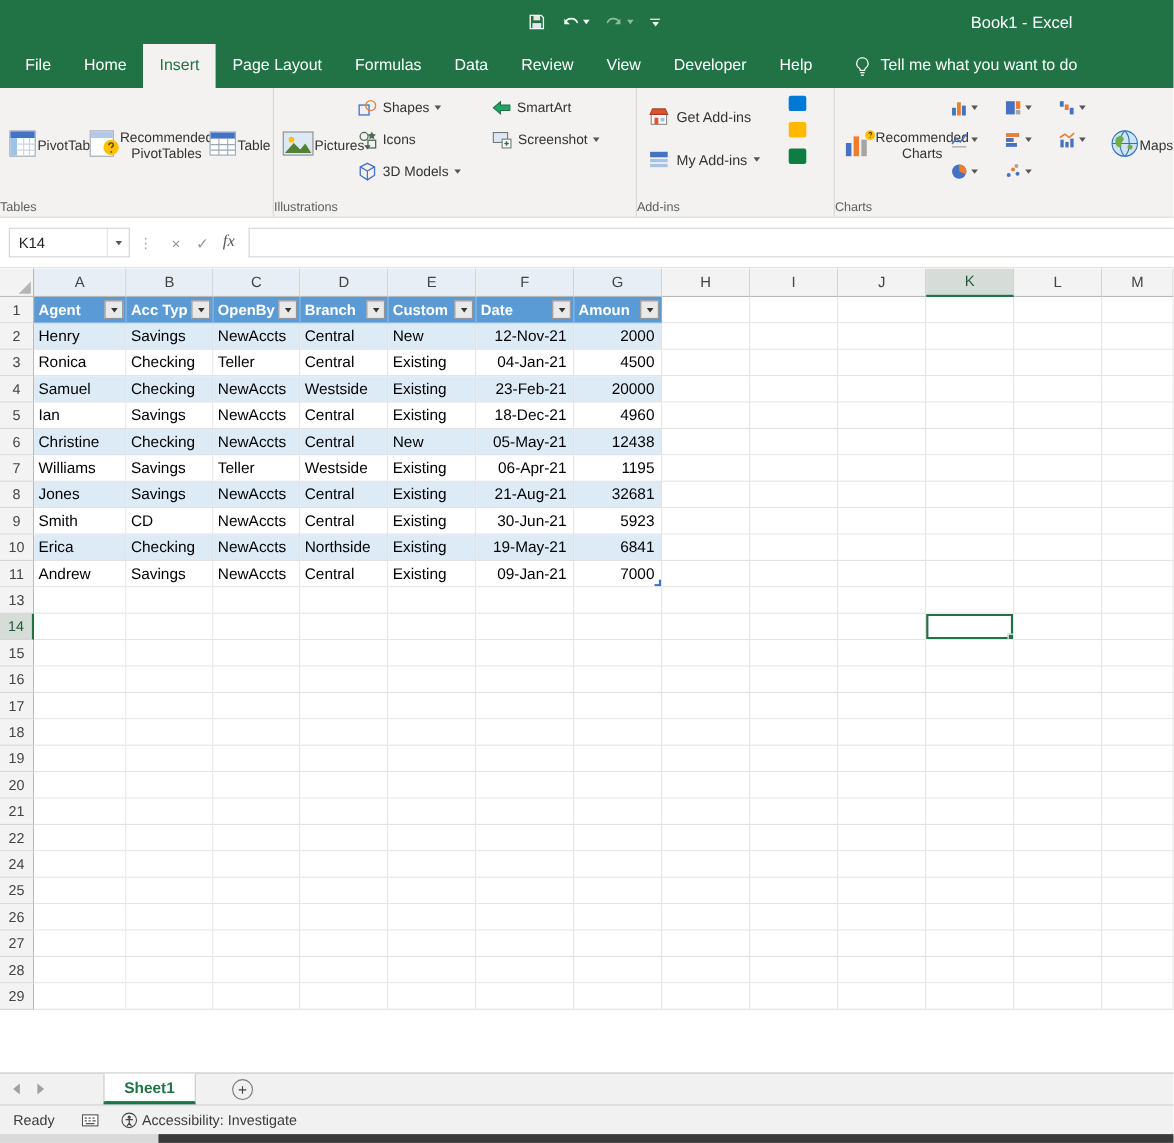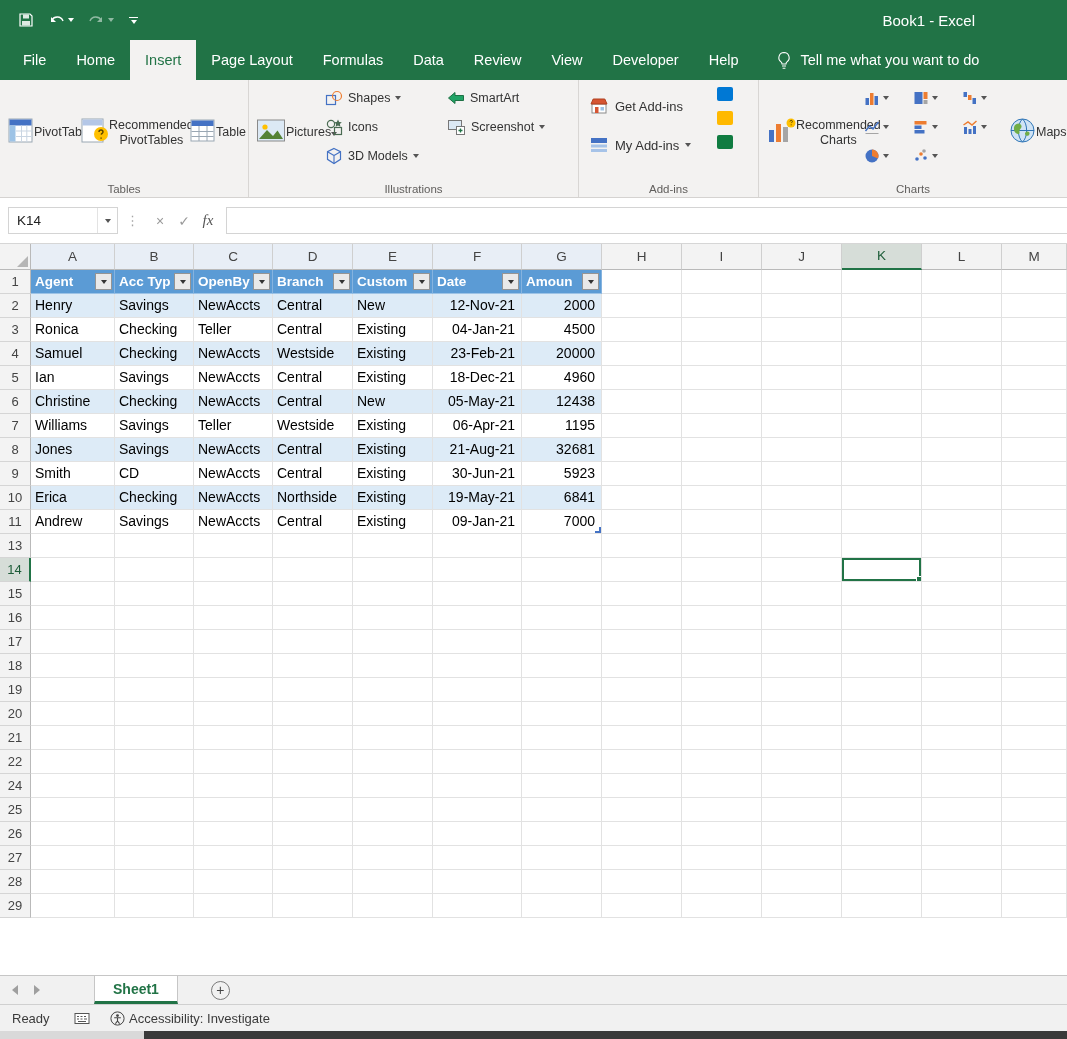--- a/index.html
+++ b/index.html
@@ -1,38 +1,38 @@
 <!DOCTYPE html>
 <html><head>
 <meta charset="utf-8">
 <style>
   * { margin:0; padding:0; box-sizing:border-box; }
   html,body { width:1067px; height:1039px; overflow:hidden; font-family:"Liberation Sans",sans-serif; background:#fff; }
   .caret { display:inline-block; width:0; height:0; border-left:3.5px solid transparent; border-right:3.5px solid transparent; border-top:4px solid #555; }
   .caret.white { border-top-color:#fff; }
 
   
-  .titlebar { height:40px; background:#217346; display:flex; align-items:center; position:relative; color:#fff; padding-left:14px; }
+  .titlebar { height:40px; background:#217346; display:flex; align-items:center; position:relative; color:#fff; padding-left:14px;justify-content:center; }
   .qat { display:flex; align-items:center; gap:6px; }
   .qat-btn { display:flex; align-items:center; gap:3px; padding:3px 4px; }
   .qat-btn.disabled { opacity:.5; }
   .qat-custom { display:flex; flex-direction:column; align-items:center; gap:2px; padding:3px 5px; }
   .qat-custom .bar { width:9px; border-top:1.5px solid #fff; }
   .win-title { position:absolute; right:92px; top:0; height:40px; display:flex; align-items:center; font-size:15px; color:#fff; }
 
   
   .ribbon-tabs { height:40px; background:#217346; display:flex; align-items:stretch; padding-left:8px; }
   .tab { display:flex; align-items:center; padding:0 15px; color:#fff; font-size:14.5px; white-space:nowrap; }
   .tab.active { background:#F3F2F1; color:#217346; }
   .tellme { display:flex; align-items:center; gap:9px; margin-left:24px; color:#fff; font-size:14.5px; }
 
   
   .ribbon { height:118px; background:#F3F2F1; display:flex; border-bottom:1px solid #D5D3D1; }
   .rgroup { position:relative; height:100%; border-right:1px solid #D8D6D4; padding:2px 2px 18px 4px; flex-shrink:0; }
-  .rgroup-label { position:absolute; bottom:2px; left:0; right:0; text-align:center; font-size:11.5px; color:#605E5C; }
+  .rgroup-label { position:absolute; bottom:2px; left:0; right:0; font-size:11.5px; color:#605E5C; }
   .rgroup-content { display:flex; height:96px; align-items:flex-start; }
   .big-btn { display:flex; flex-direction:row; align-items:center; height:96px; padding:5px 3px 0; }
   .bicon { height:30px; display:flex; align-items:center; margin-bottom:4px; }
   .blabel { font-size:12.5px; line-height:15px; color:#333; text-align:center; }
   .big-btn .caret { margin-top:3px; }
   .scol { display:flex; flex-direction:column; padding-top:1px; }
   .small-btn { height:29px; display:flex; align-items:center; gap:5px; padding:0 6px; font-size:12.5px; color:#333; white-space:nowrap; }
   .addin-btn { height:32px; margin-top:7px; display:flex; align-items:center; gap:6px; padding:0 6px; font-size:13px; color:#333; white-space:nowrap; }
   .mini-stack { display:flex; flex-direction:column; gap:10px; padding-top:5px; margin-left:4px; }
   .mini { width:16px; height:14px; border-radius:2px; }

